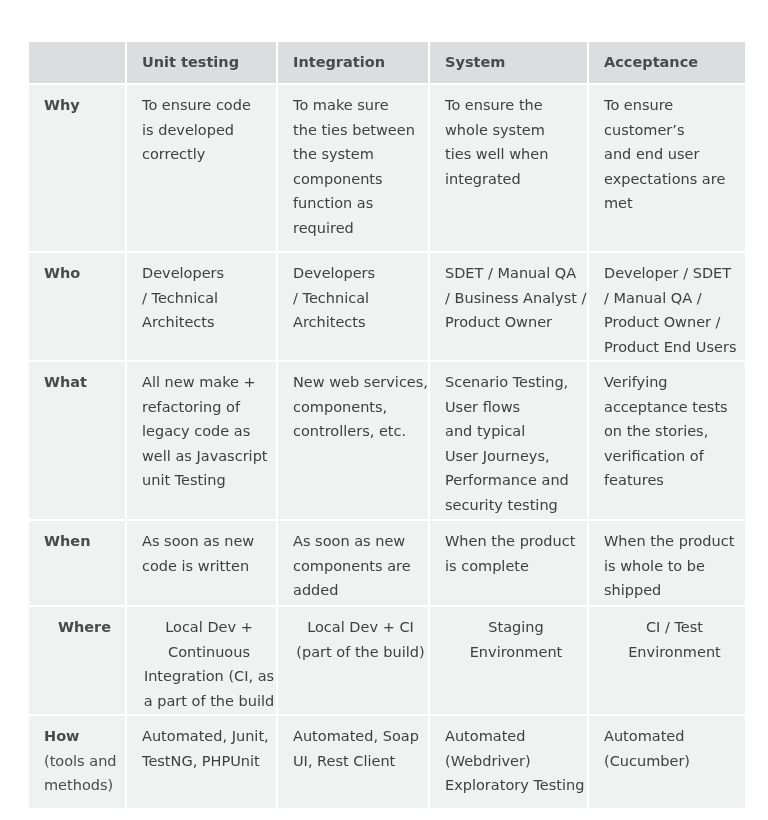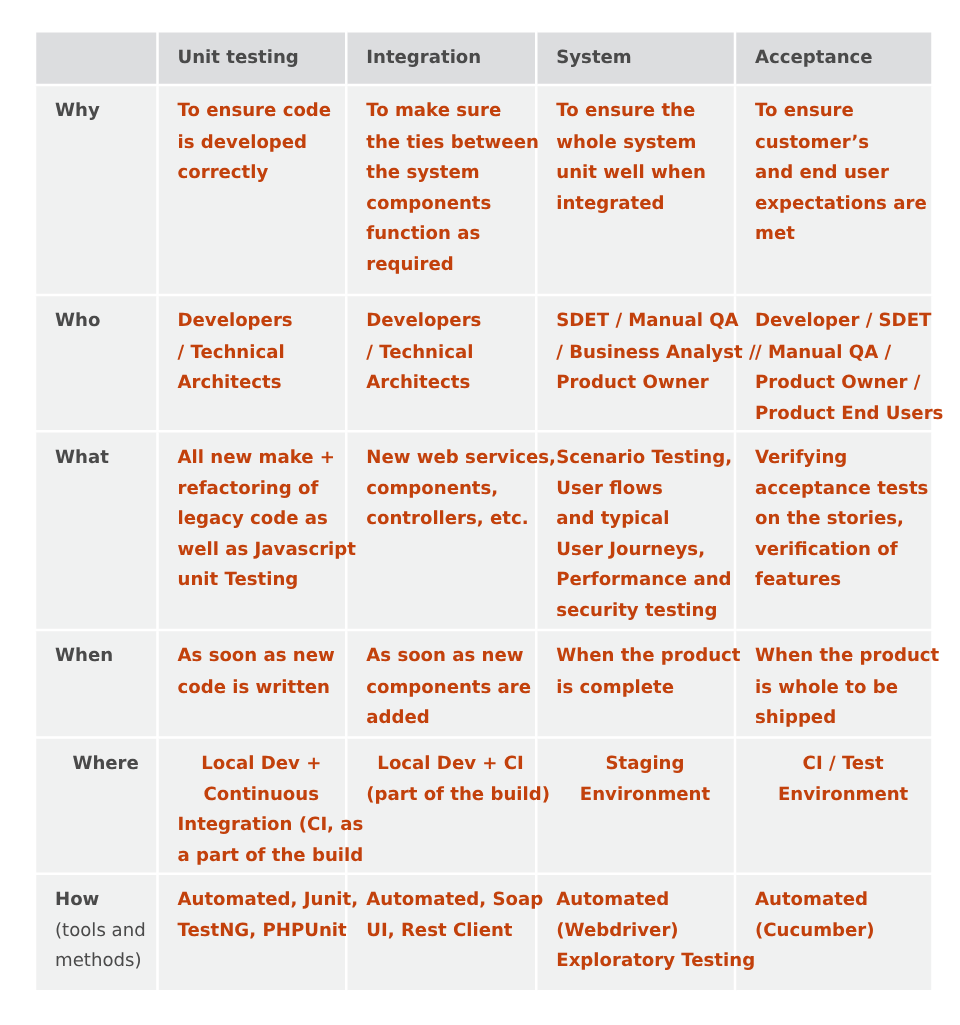--- a/index.html
+++ b/index.html
@@ -1,22 +1,22 @@
 <!DOCTYPE html>
 <html><head>
 <meta charset="utf-8">
 <style>
   html, body { margin: 0; padding: 0; background: #ffffff; }
   body { width: 768px; height: 820px; position: relative; overflow: hidden;
          font-family: "DejaVu Sans", "Liberation Sans", sans-serif; }
-  .tbl { position: absolute; left: 27px; top: 24px; width: 718px;
+  .tbl { position: absolute; left: 27px; top: 40px; width: 718px;
          border-collapse: collapse; table-layout: fixed; }
   .tbl td, .tbl th { border: 2px solid #ffffff; vertical-align: top;
-         background: #f0f1f1; color: #c2410c; font-size: 14.5px;
-         line-height: 24.5px; font-weight: bold; text-align: left;
+         background: #f0f1f1; color: #404040; font-size: 14.5px;
+         line-height: 24.5px; font-weight: normal; text-align: left;
          padding: 0 0 0 15px; }
   .tbl thead th { background: #dcdddf; color: #4a4a4a; font-weight: bold;
          height: 41px; vertical-align: middle; padding-top: 0; }
   .tbl tbody th { color: #4a4a4a; font-weight: bold; padding-top: 8px; }
   .tbl tbody td { padding-top: 8px; }
   .tbl tbody th .sub { font-weight: normal; display: block; }
   .line { display: block; white-space: nowrap; }
   col.c0 { width: 98px; } col.c1 { width: 151px; } col.c2 { width: 152px; }
   col.c3 { width: 159px; } col.c4 { width: 158px; }
   tr.r-why td, tr.r-why th { height: 158px; margin-top: 17px; }
@@ -60,21 +60,21 @@
           <span class="line">To make sure</span>
           <span class="line">the ties between</span>
           <span class="line">the system</span>
           <span class="line">components</span>
           <span class="line">function as</span>
           <span class="line">required</span>
         </td>
         <td>
           <span class="line">To ensure the</span>
           <span class="line">whole system</span>
-          <span class="line">unit well when</span>
+          <span class="line">ties well when</span>
           <span class="line">integrated</span>
         </td>
         <td>
           <span class="line">To ensure</span>
           <span class="line">customer’s</span>
           <span class="line">and end user</span>
           <span class="line">expectations are</span>
           <span class="line">met</span>
         </td>
       </tr>

